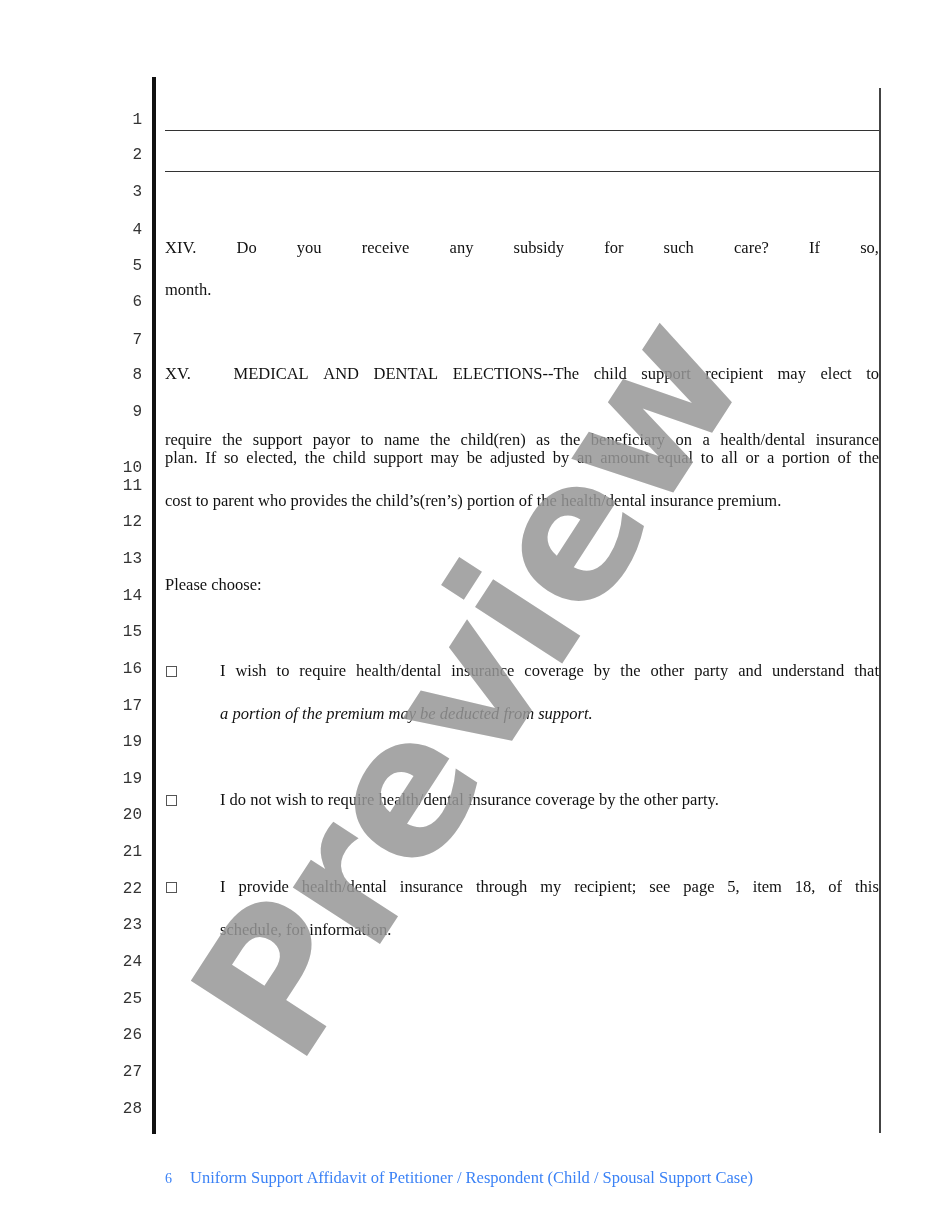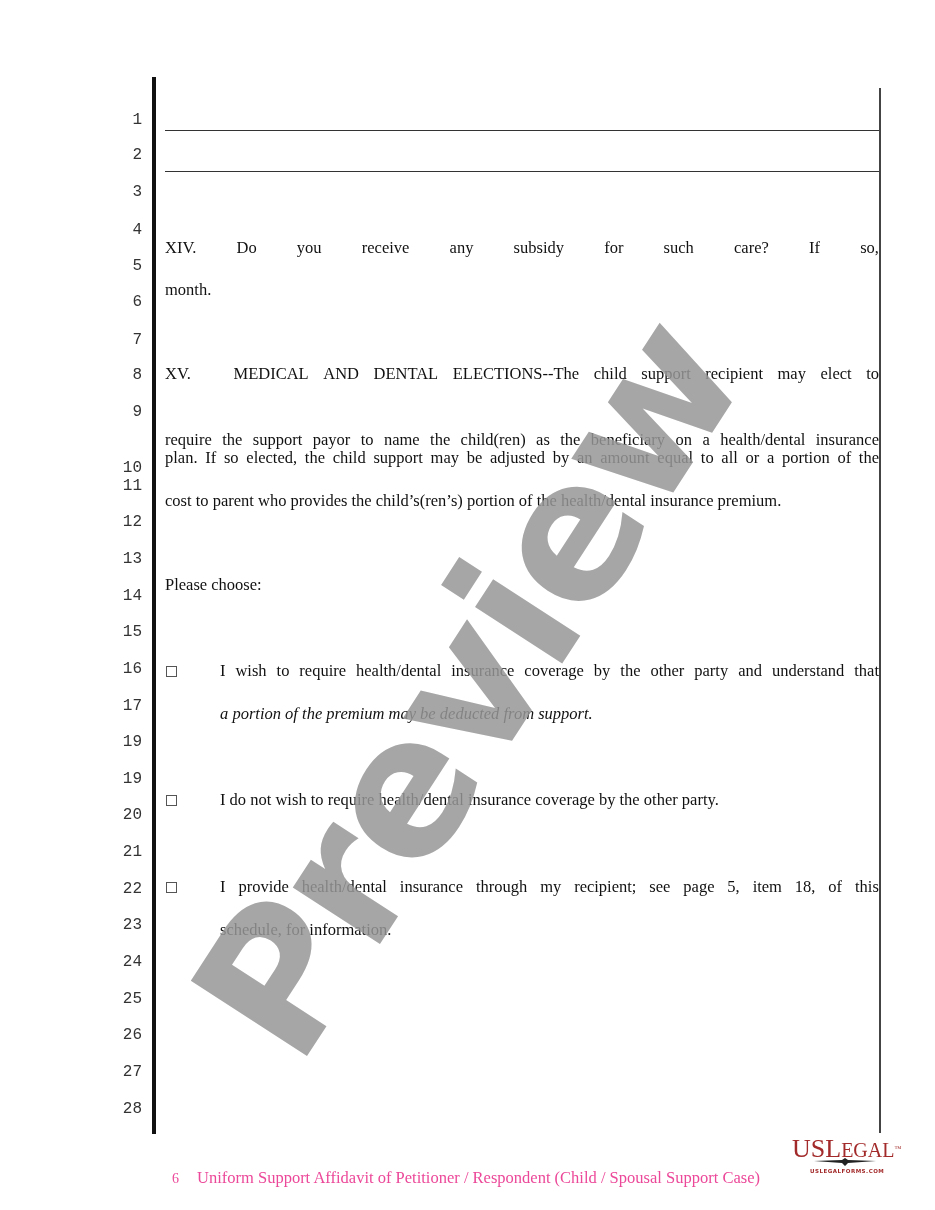--- a/index.html
+++ b/index.html
@@ -19,21 +19,21 @@
     .blank-line { position: absolute; left: 165px; width: 714px; height: 1px; background: #333; }
 
     .txt { position: absolute; font-size: 16.5px; line-height: 20px; white-space: nowrap; color: #111; }
     .justify { display: flex; justify-content: space-between; white-space: nowrap; }
     .justify span { display: inline-block; }
 
     .checkbox { position: absolute; width: 9px; height: 9px; border: 1px solid #555; background: #fff; }
 
     .amount-blank { display: inline-block; width: 155px; border-bottom: 1px solid #222; height: 14px; vertical-align: baseline; }
 
-    .footer { position: absolute; left: 172px; top: 1168px; font-size: 16.5px; white-space: nowrap; color: #ec4899; }
+    .footer { position: absolute; left: 165px; top: 1168px; font-size: 16.5px; white-space: nowrap; color: #3b82f6; }
     .footer .pg { font-size: 14px; margin-right: 18px; }
 
     
     .watermark { position: absolute; left: 95px; top: 520px; font-family: "DejaVu Sans", sans-serif;
                  font-weight: bold; font-size: 190px; color: rgba(150,150,150,0.85);
                  transform: rotate(-57deg); transform-origin: 0 0; letter-spacing: -4px;
                  white-space: nowrap; pointer-events: none; }
     .watermark-wrap { position: absolute; left: 0; top: 0; width: 935px; height: 1210px; overflow: hidden; pointer-events: none; }
 
     
@@ -159,25 +159,18 @@
         <span>this</span>
       </div>
     </div>
     <div class="txt" style="left:220px; top:920px;">schedule, for information.</div>
   </div>
 
   <div class="footer">
     <span class="pg">6</span><span>Uniform Support Affidavit of Petitioner / Respondent (Child / Spousal Support Case)</span>
   </div>
 
-  <div class="logo">
-    <div class="logo-main"><span>US</span><span>L</span><span class="small">EGAL</span><span class="logo-tm">™</span></div>
-    <svg class="logo-wings" viewBox="0 0 62 8">
-      <path d="M0 3 L28 2 L31 0 L34 2 L62 3 L34 5 L31 8 L28 5 Z" fill="#222"></path>
-    </svg>
-    <div class="logo-sub">USLEGALFORMS.COM</div>
-  </div>
 
   <div class="watermark-wrap">
     <div class="watermark" style="left:150px; top:975px;">Preview</div>
   </div>
 
 </div>
 
 </body></html>

